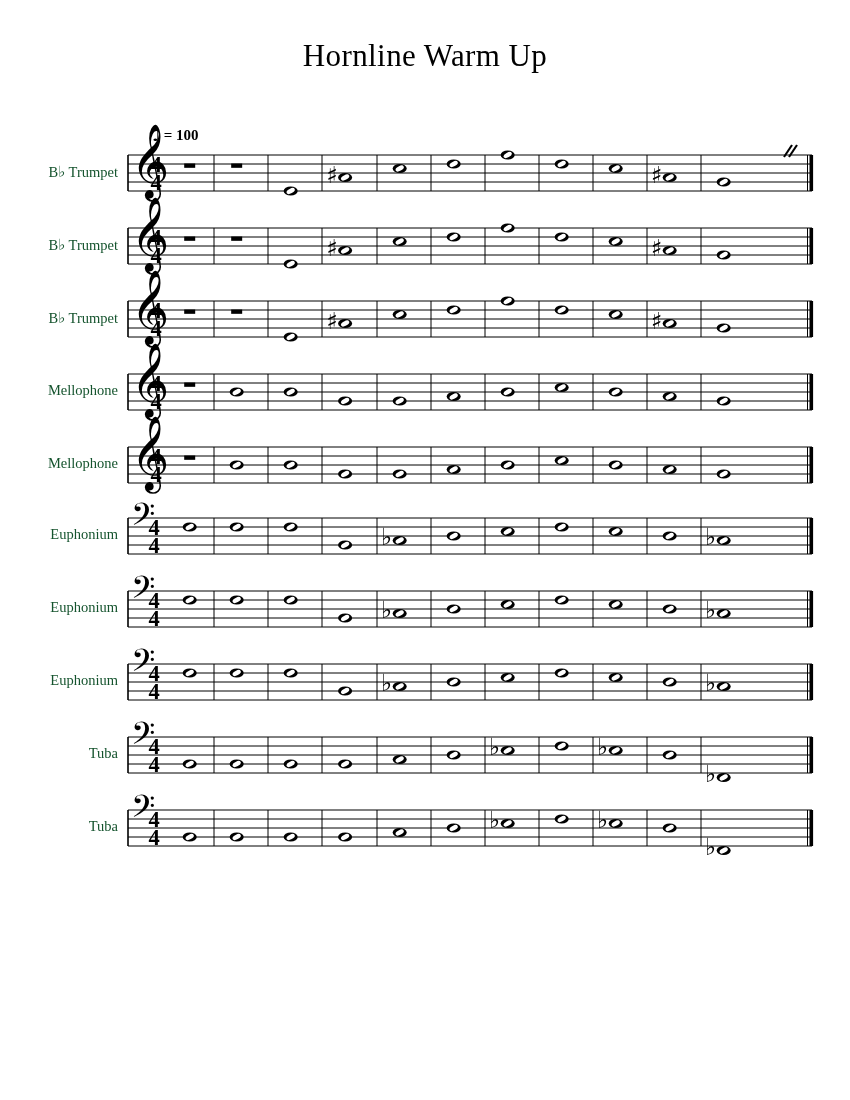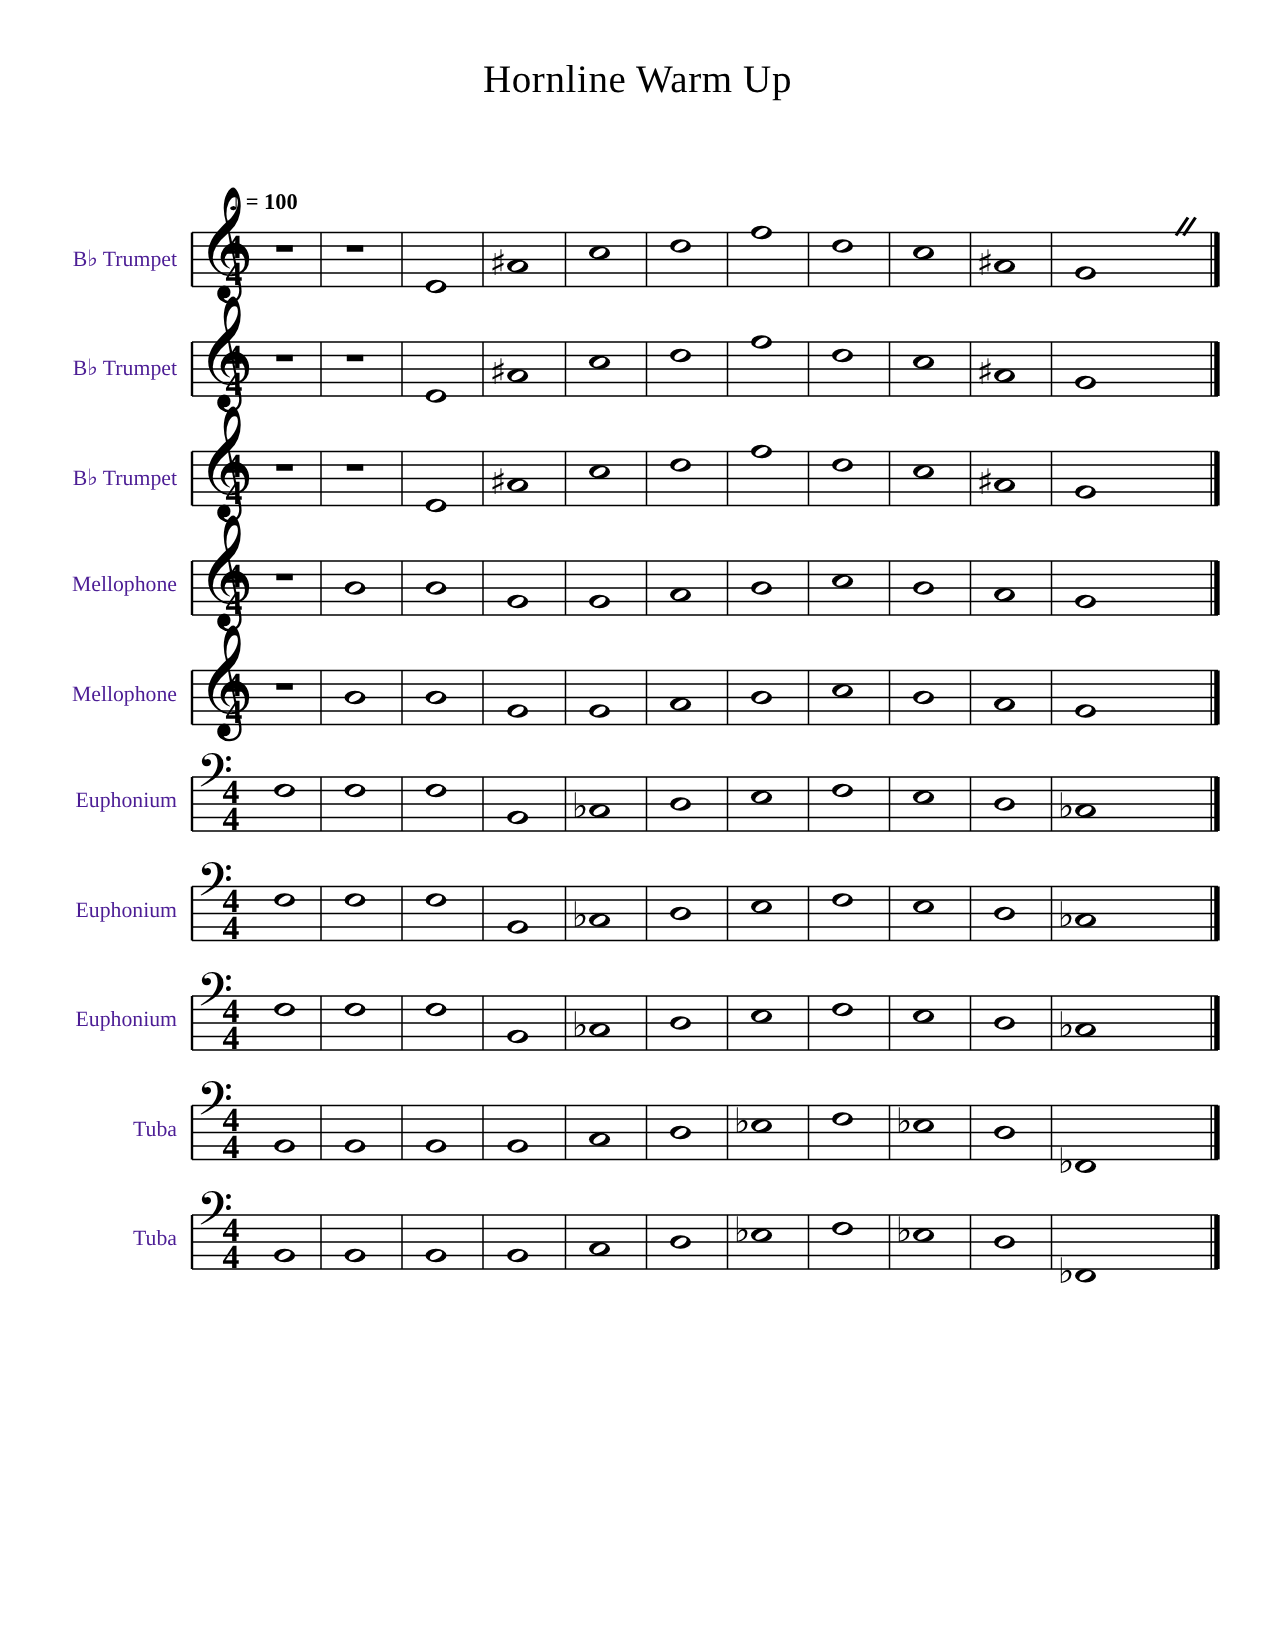--- a/index.html
+++ b/index.html
@@ -21,21 +21,21 @@
     width: 850px;
     height: 1100px;
   }
   .title {
     position: absolute;
     top: 38px;
     left: 0;
     width: 850px;
     text-align: center;
     font-family: "Liberation Serif", serif;
-    font-size: 26px;
+    font-size: 31px;
     font-weight: 400;
     letter-spacing: 0.4px;
     color: #000;
   }
   .tempo {
     position: absolute;
     left: 152px;
     top: 125px;
     font-family: "Liberation Serif", serif;
     font-size: 15px;
@@ -47,21 +47,21 @@
     font-size: 17px;
     font-weight: normal;
     vertical-align: -1px;
   }
   .inst-label {
     position: absolute;
     text-align: right;
     font-family: "Liberation Serif", serif;
     font-size: 14.5px;
     white-space: nowrap;
-    color: #4c1d95;
+    color: #14532d;
   }
   .inst-label .flat-sym {
     font-family: "DejaVu Sans", sans-serif;
     font-size: 15px;
   }
   svg.staffsvg {
     position: absolute;
     left: 0;
     top: 0;
     overflow: visible;

